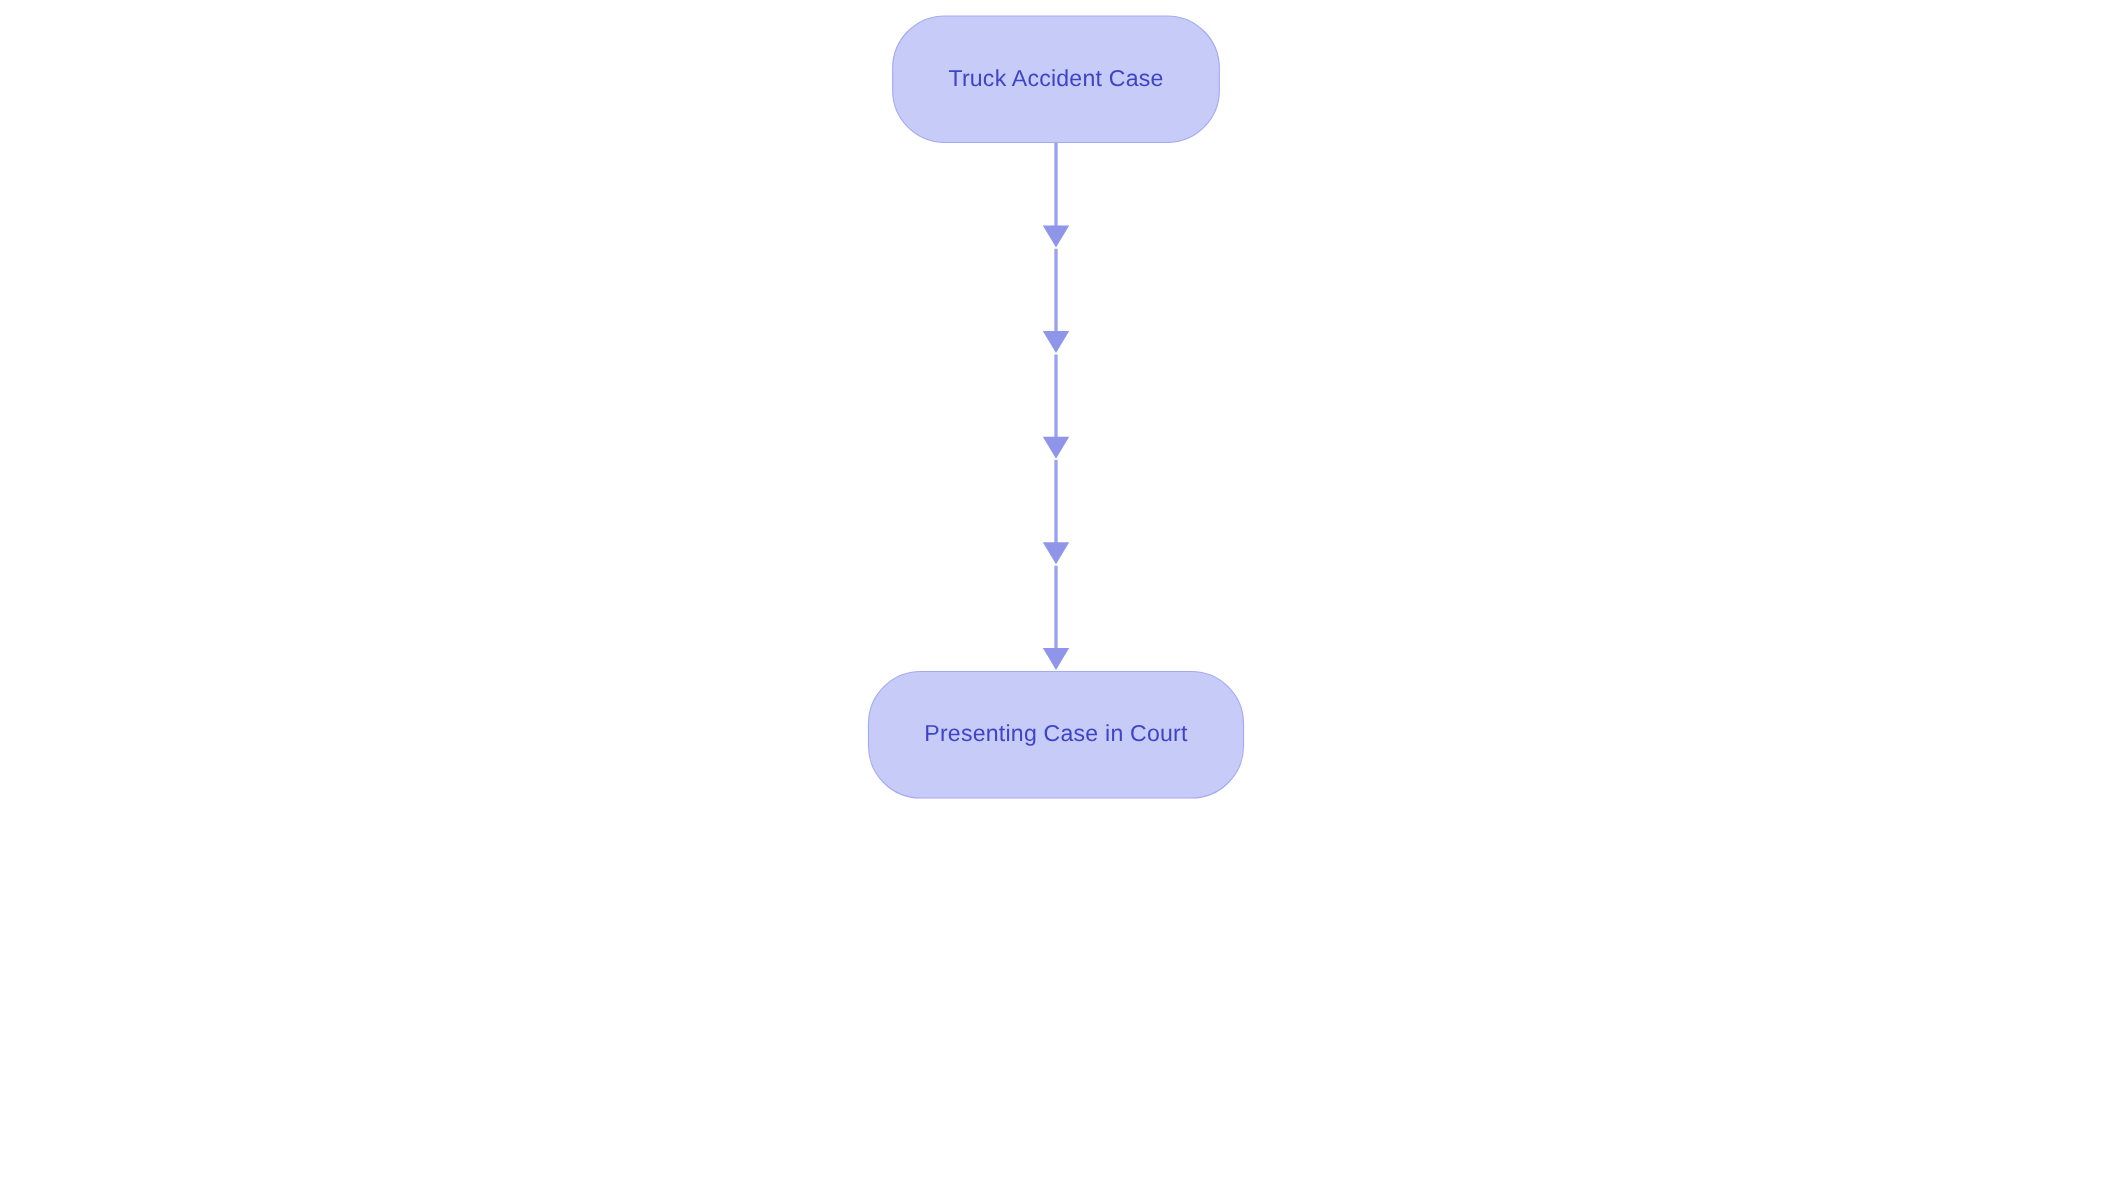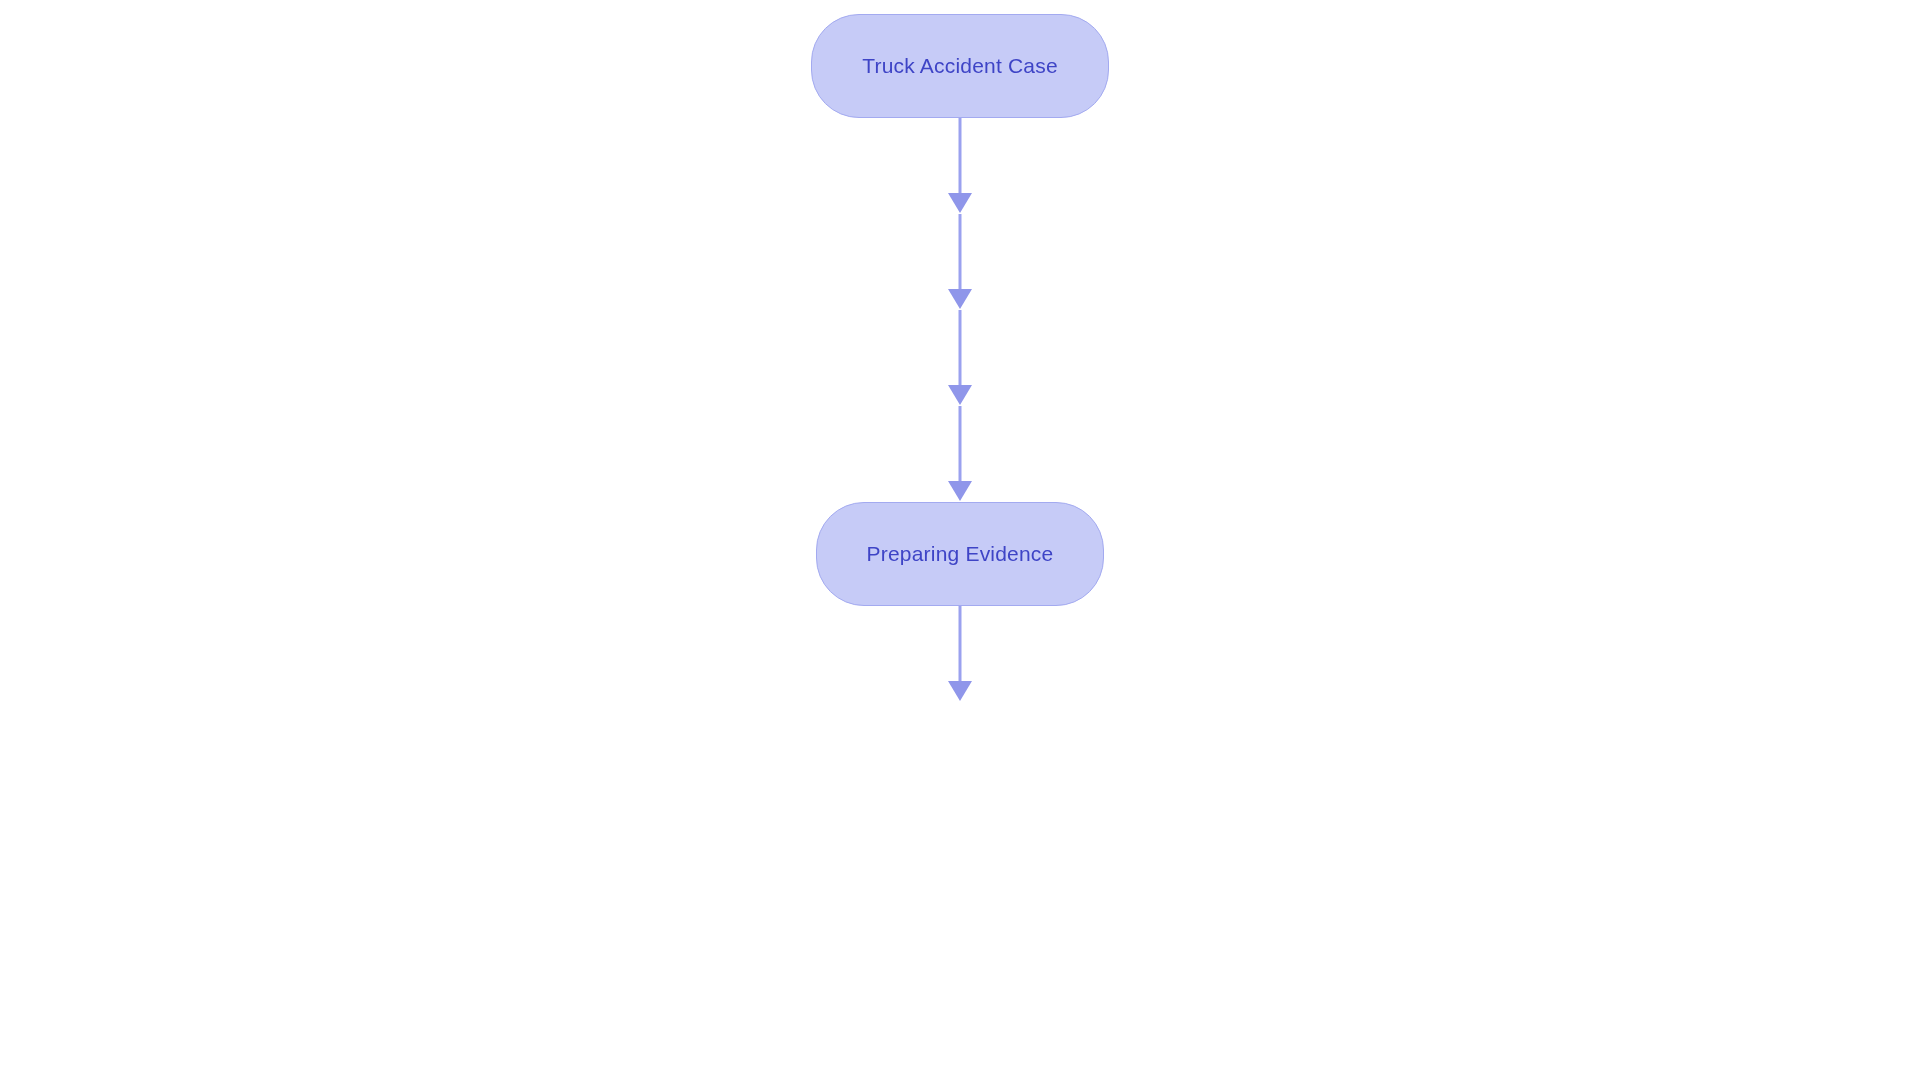--- a/index.html
+++ b/index.html
@@ -19,21 +19,21 @@
     position: absolute;
     left: 0;
     right: 0;
     top: 14px;
     display: flex;
     flex-direction: column;
     align-items: center;
   }
   .node {
     box-sizing: border-box;
-    height: 104px;
+    height: 116px;
     border-radius: 48px;
     background: var(--node-fill, #c6cbf7);
     border: 1.5px solid var(--node-border, #a3aaf0);
     color: var(--node-text, #3e44c6);
     font-size: 21px;
     letter-spacing: 0.2px;
     display: flex;
     align-items: center;
     justify-content: center;
     padding: 0 50px;
@@ -75,23 +75,23 @@
           <line x1="13" y1="0" x2="13" y2="78" style="stroke:#9aa1ef;stroke-width:3"></line>
           <polygon points="1,75 25,75 13,95" style="fill:#8f96ea"></polygon>
         </svg>
       </div>
       <div class="connector">
         <svg width="26" height="96" viewBox="0 0 26 96">
           <line x1="13" y1="0" x2="13" y2="78" style="stroke:#9aa1ef;stroke-width:3"></line>
           <polygon points="1,75 25,75 13,95" style="fill:#8f96ea"></polygon>
         </svg>
       </div>
-      <div class="node">
-        <span>Preparing Evidence</span>
-      </div>
       <div class="connector">
         <svg width="26" height="96" viewBox="0 0 26 96">
           <line x1="13" y1="0" x2="13" y2="78" style="stroke:#9aa1ef;stroke-width:3"></line>
           <polygon points="1,75 25,75 13,95" style="fill:#8f96ea"></polygon>
         </svg>
       </div>
+      <div class="node">
+        <span>Presenting Case in Court</span>
+      </div>
     </div>
 </div>
 
 </body></html>

